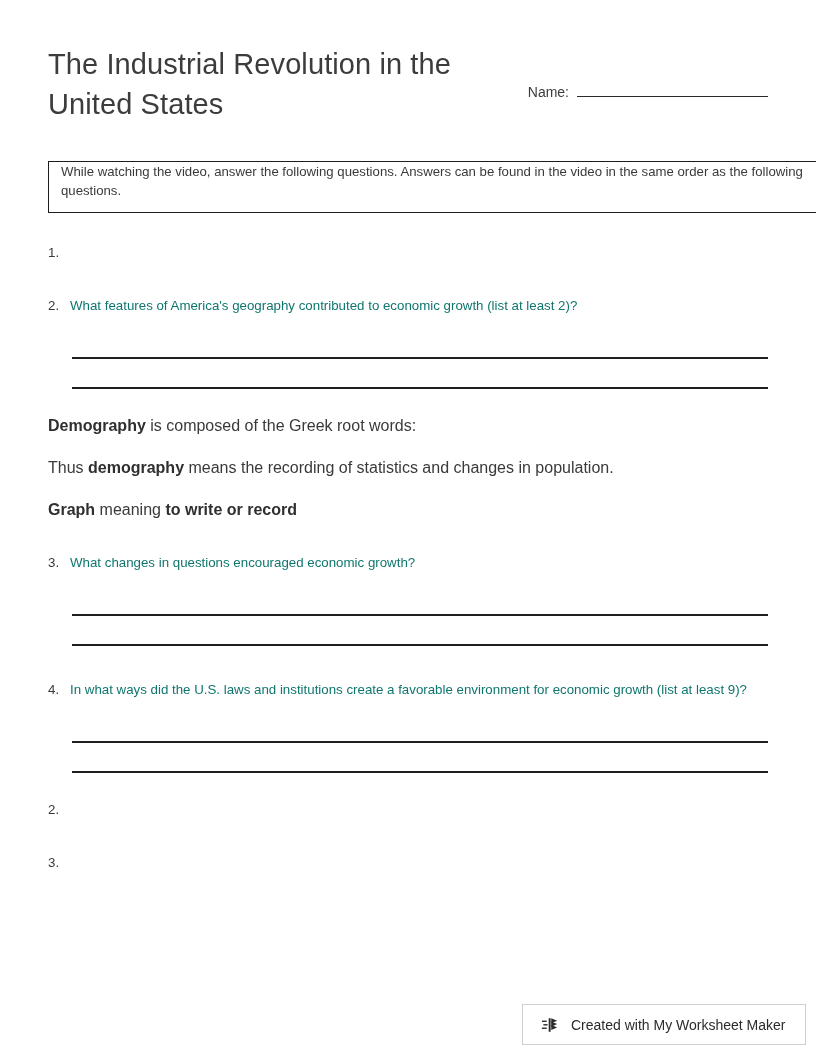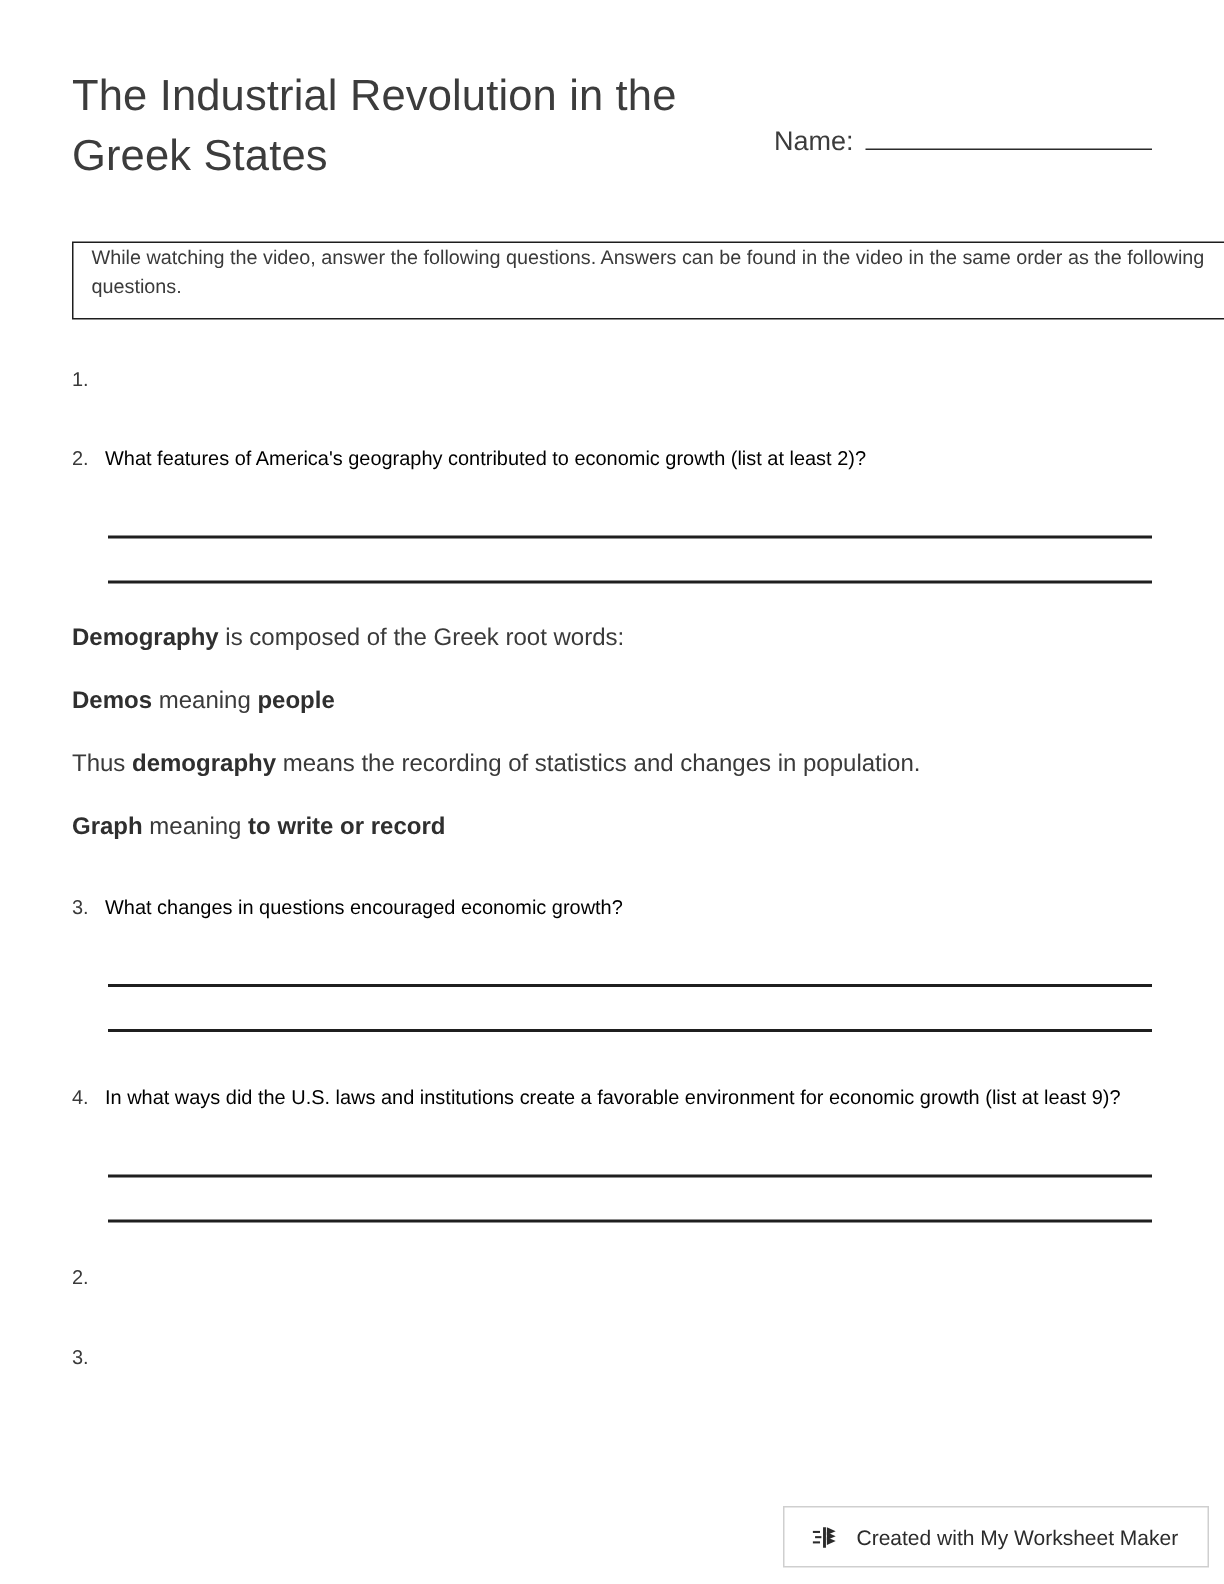--- a/index.html
+++ b/index.html
@@ -42,21 +42,21 @@
     width: 268px;
     padding-top: 6px;
   }
   .field-row {
     display: flex;
     align-items: baseline;
     justify-content: flex-end;
     margin-bottom: 16px;
   }
   .field-label {
-    font-size: 18px;
+    font-size: 14px;
     color: #3c3c3c;
     white-space: nowrap;
     margin-right: 8px;
     margin-top: 34px;
   }
   .field-line {
     width: 191px;
     border-bottom: 1px solid #2b2b2b;
     height: 18px;
   }
@@ -92,21 +92,21 @@
   }
   .q-num {
     width: 22px;
     flex: 0 0 22px;
     font-size: 13.3px;
     color: #3a3a3a;
   }
   .q-text {
     flex: 1;
     font-size: 13.3px;
-    color: #000000;
+    color: #0f766e;
   }
 
   .answer-lines {
     margin-top: 14px;
   }
   .answer-line {
     margin-left: 24px;
     width: 696px;
     border-bottom: 2px solid #1f1f1f;
     height: 28px;
@@ -155,21 +155,21 @@
     color: #2b2b2b;
     white-space: nowrap;
   }
 </style>
 </head>
 <body>
 
 <div class="page">
 
   <div class="header">
-    <div class="title">The Industrial Revolution in the Greek States</div>
+    <div class="title">The Industrial Revolution in the United States</div>
 
     <div class="name-date">
       <div class="field-row">
         <span class="field-label">Name:</span>
         <span class="field-line"></span>
       </div>
     </div>
   </div>
 
   <div class="instructions">While watching the video, answer the following questions. Answers can be found in the video in the same order as the following questions.</div>
@@ -190,23 +190,20 @@
     <div class="answer-lines">
       <div class="answer-line"></div>
       <div class="answer-line"></div>
     </div>
 
     <div class="spacer-sm"></div>
 
     <div class="def-block">
       <div class="def-line">
         <b>Demography</b><span> is composed of the Greek root words:</span>
-      </div>
-      <div class="def-line">
-        <b>Demos</b><span> meaning </span><b>people</b>
       </div>
       <div class="def-line">
         <span>Thus </span><b>demography</b><span> means the recording of statistics and changes in population.</span>
       </div>
       <div class="def-line">
         <b>Graph</b><span> meaning </span><b>to write or record</b>
       </div>
     </div>
 
     <div class="spacer-md"></div>

